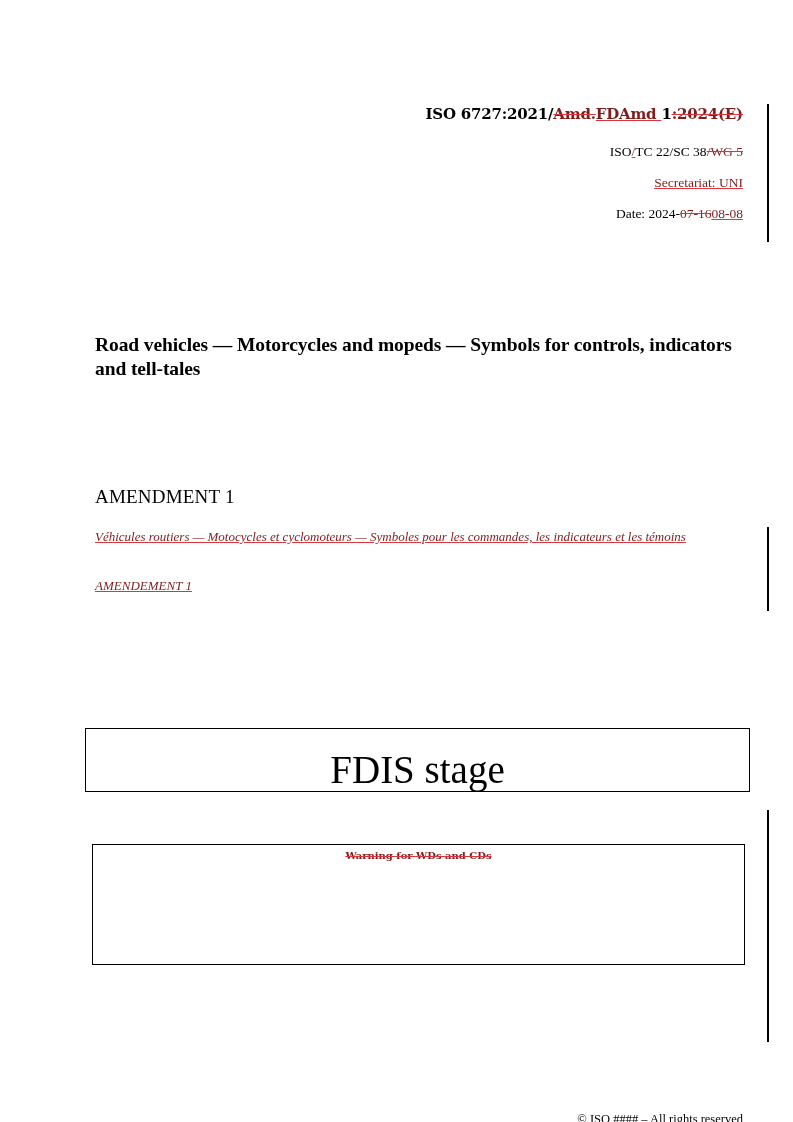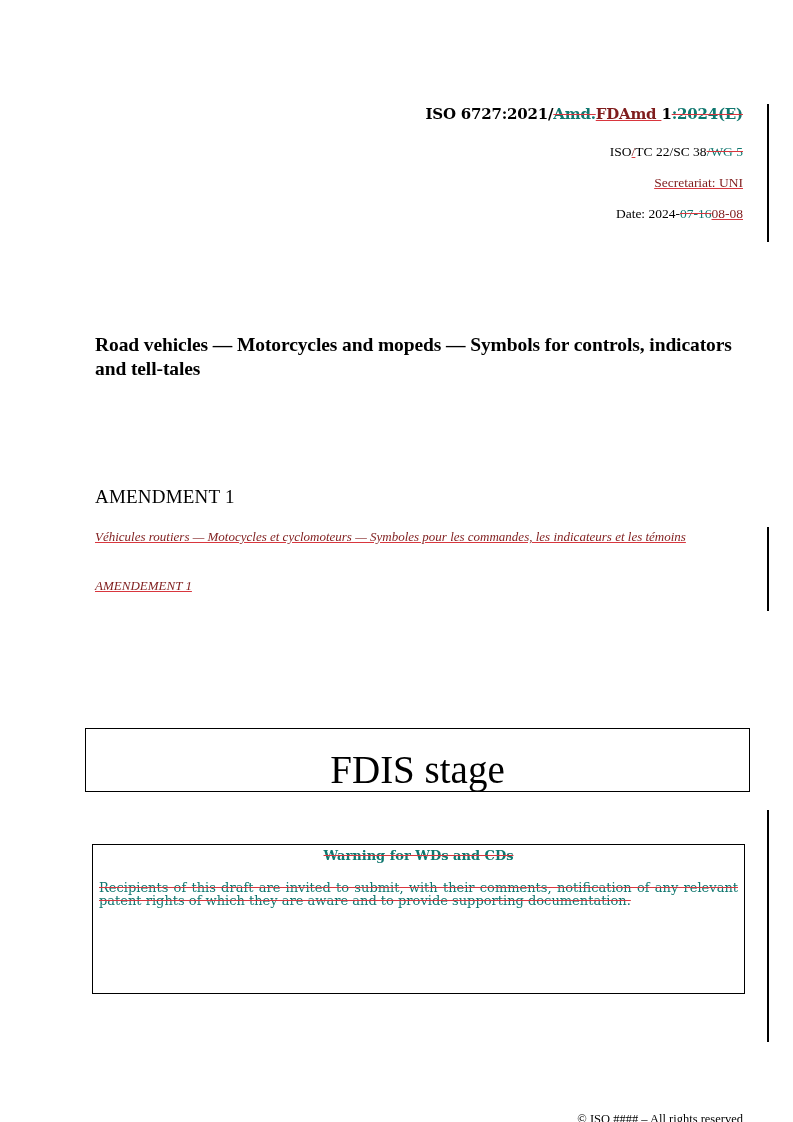--- a/index.html
+++ b/index.html
@@ -10,21 +10,21 @@
     body {
       width: 793px;
       height: 1122px;
       position: relative;
       overflow: hidden;
       font-family: "DejaVu Serif", "Liberation Serif", serif;
       color: #000000;
     }
     .abs { position: absolute; }
     .ins { color: #7f1d1d; text-decoration: underline; text-decoration-color: #d9363e; }
-    .del { color: #0f766e; text-decoration: line-through; text-decoration-color: #d9363e; }
+    .del { color: #7f1d1d; text-decoration: line-through; text-decoration-color: #d9363e; }
 
     
     .doc-ref {
       right: 50px;
       top: 105px;
       font-family: "DejaVu Serif", serif;
       font-weight: bold;
       font-size: 15px;
       letter-spacing: -0.2px;
       white-space: nowrap;
@@ -94,26 +94,26 @@
       font-size: 39px;
       line-height: 1;
       margin-top: 18px;
     }
 
     
     .warning-box {
       left: 92px;
       top: 844px;
       width: 653px;
-      height: 150px;
+      height: 121px;
       border: 1px solid #000;
       box-sizing: border-box;
       padding: 4px 6px 0 6px;
       font-family: "DejaVu Serif", serif;
-      font-size: 13px;
+      font-size: 10px;
       line-height: 13.5px;
     }
     .warning-title {
       text-align: center;
       font-weight: bold;
       margin: 0 0 18px 0;
     }
     .warning-para {
       text-align: justify;
       margin: 0 0 14px 0;
@@ -165,20 +165,19 @@
 <div class="abs french-title ins">Véhicules routiers — Motocycles et cyclomoteurs — Symboles pour les commandes, les indicateurs et les témoins</div>
 
 <div class="abs french-amendment ins">AMENDEMENT 1</div>
 
 <div class="abs stage-box">
   <span class="stage-text">FDIS stage</span>
 </div>
 
 <div class="abs warning-box">
   <p class="warning-title del">Warning for WDs and CDs</p>
-  <p class="warning-para del">Recipients of this draft are invited to submit, with their comments, notification of any relevant patent rights of which they are aware and to provide supporting documentation.</p>
 </div>
 
 <div class="abs change-bar bar1"></div>
 <div class="abs change-bar bar2"></div>
 <div class="abs change-bar bar3"></div>
 
 <div class="abs footer">© ISO #### – All rights reserved</div>
 
 </body></html>

